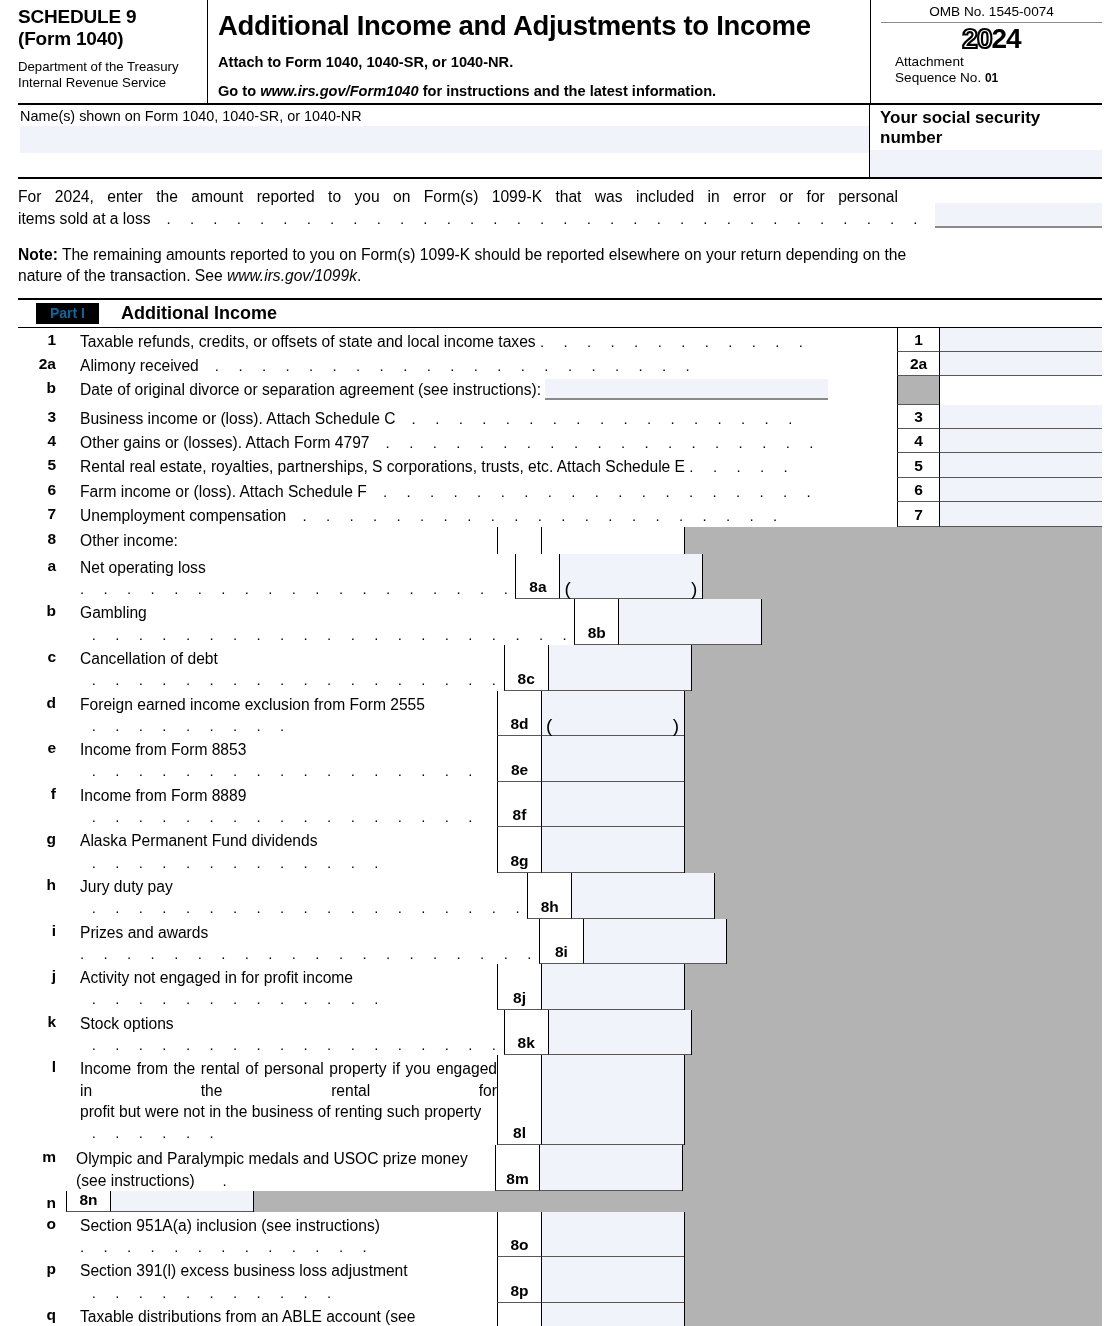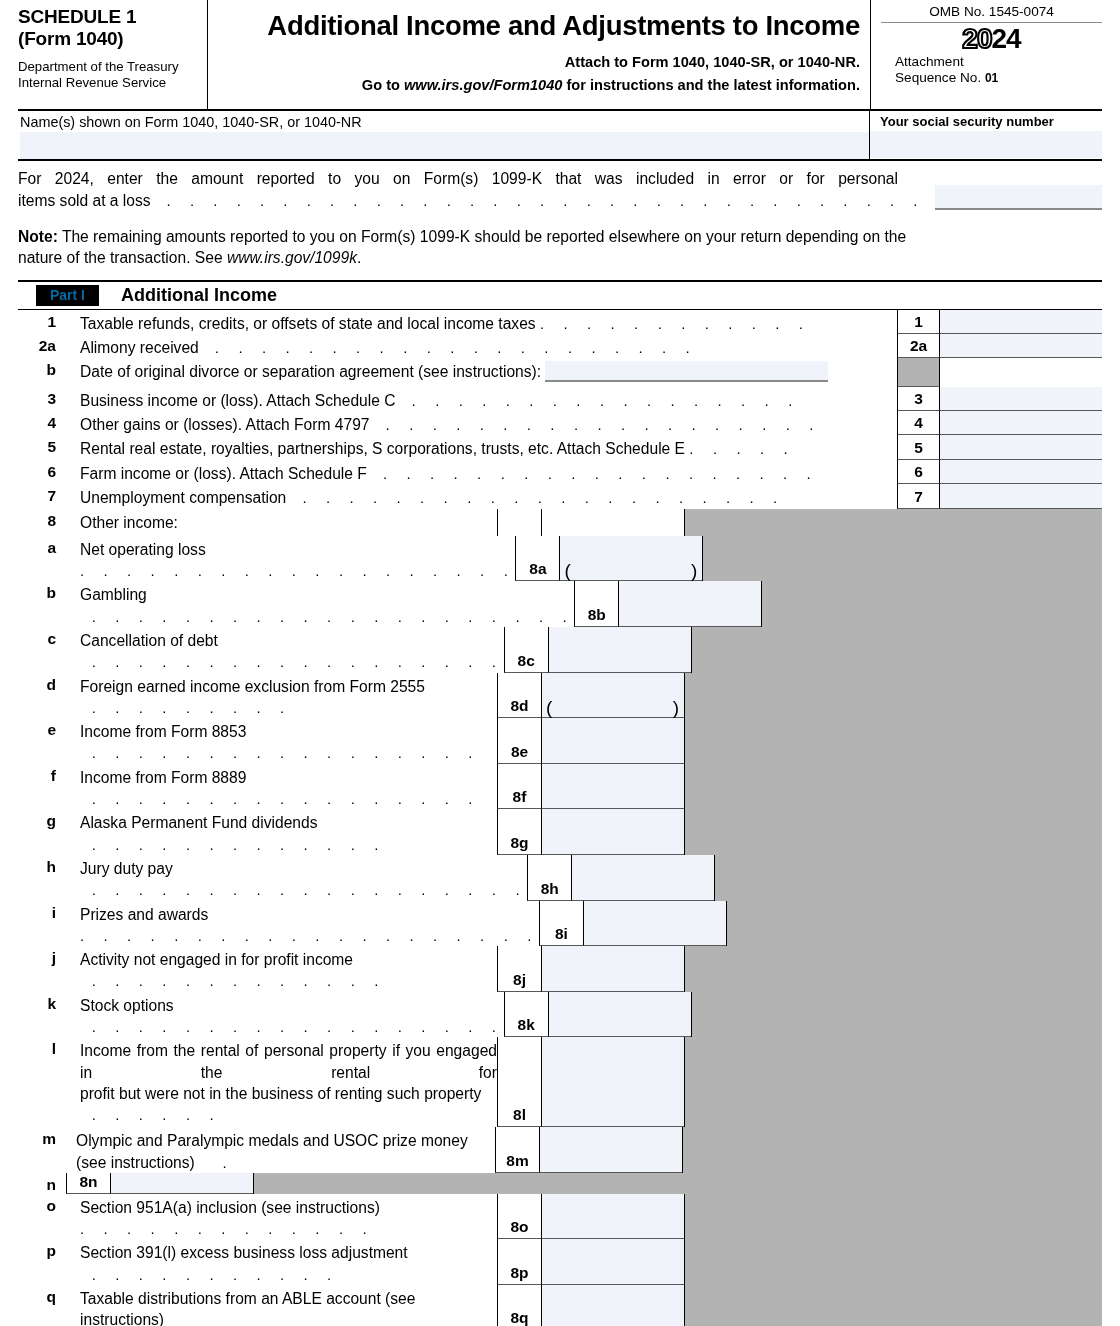--- a/index.html
+++ b/index.html
@@ -12,38 +12,38 @@
     font-size:15.5px;
     -webkit-font-smoothing:antialiased;
   }
   .page { position:relative; width:1120px; height:1326px; padding:0 18px; }
 
   
   .hdr { display:flex; border-bottom:2.5px solid #000; }
   .hdr-left { width:190px; padding:6px 8px 4px 0; border-right:1.5px solid #000; }
   .sched { font-weight:bold; font-size:19px; line-height:1.18; letter-spacing:-0.2px;}
   .dept { font-size:13.2px; line-height:1.22; margin-top:8px; }
-  .hdr-mid { flex:1; text-align:right; padding:6px 10px 16px 10px; }
+  .hdr-mid { flex:1; text-align:left; padding:6px 10px 4px 10px; }
   .maintitle { font-weight:bold; font-size:27.5px; letter-spacing:-0.3px; margin-top:4px; }
   .attach { font-weight:bold; font-size:14.6px; margin-top:12px; }
-  .goto { font-weight:bold; font-size:14.6px; margin-top:7px; }
+  .goto { font-weight:bold; font-size:14.6px; margin-top:13px; }
   .goto i, .attach i { font-style:italic; }
   .hdr-right { width:232px; border-left:1.5px solid #000; padding:4px 0 2px 10px; text-align:center; }
   .omb { font-size:13.6px; padding-bottom:3px; border-bottom:1.6px solid #8a8a8a; }
   .yearbox { font-weight:bold; font-size:28px; line-height:1.0; letter-spacing:-1px; margin:2px 0 0 0; }
   .y-hollow { color:#fff; -webkit-text-stroke:2.2px #000; }
   .attseq { font-size:13.6px; line-height:1.18; text-align:left; padding-left:14px; margin-top:1px;}
   .attseq .no { font-weight:bold; font-size:12px; }
 
   
   .namerow { display:flex; border-bottom:2.2px solid #000; }
   .namecell { flex:1; border-right:1.5px solid #000; padding:3px 0 0 2px; }
   .ssncell { width:232px; padding:3px 0 0 10px; }
   .smalllbl { font-size:14.4px; }
-  .ssnlbl { font-size:13px; font-weight:bold; }
+  .ssnlbl { font-size:17px; font-weight:bold; }
   .fillbar { background:#f0f3fa; height:27px; margin-top:2px; }
   .fillbar.ssn { margin-left:-10px; }
 
   
   .kblock { padding:8px 0 0 0; font-size:15.6px; position:relative; }
   .kline1 { text-align:justify; text-align-last:justify; width:880px; line-height:1.3; }
   .kline2 { line-height:1.3; margin-top:2px; }
   .kdots { letter-spacing:7.5px; font-size:15px; }
   .kbox { position:absolute; right:0px; top:24px; width:167px; height:25px;
           background:#f0f3fa; border-bottom:2px solid #8a8a8a; }
@@ -90,21 +90,21 @@
                 height:21px; vertical-align:-5px; }
 </style>
 </head>
 <body>
 
 <div class="page">
 
   <div class="hdr">
     <div class="hdr-left">
       <div class="sched">
-        <div>SCHEDULE 1</div>
+        <div>SCHEDULE 9</div>
         <div>(Form 1040)</div>
       </div>
       <div class="dept">
         <div>Department of the Treasury</div>
         <div>Internal Revenue Service</div>
       </div>
     </div>
     <div class="hdr-mid">
       <div class="maintitle">Additional Income and Adjustments to Income</div>
       <div class="attach">Attach to Form 1040, 1040-SR, or 1040-NR.</div>

